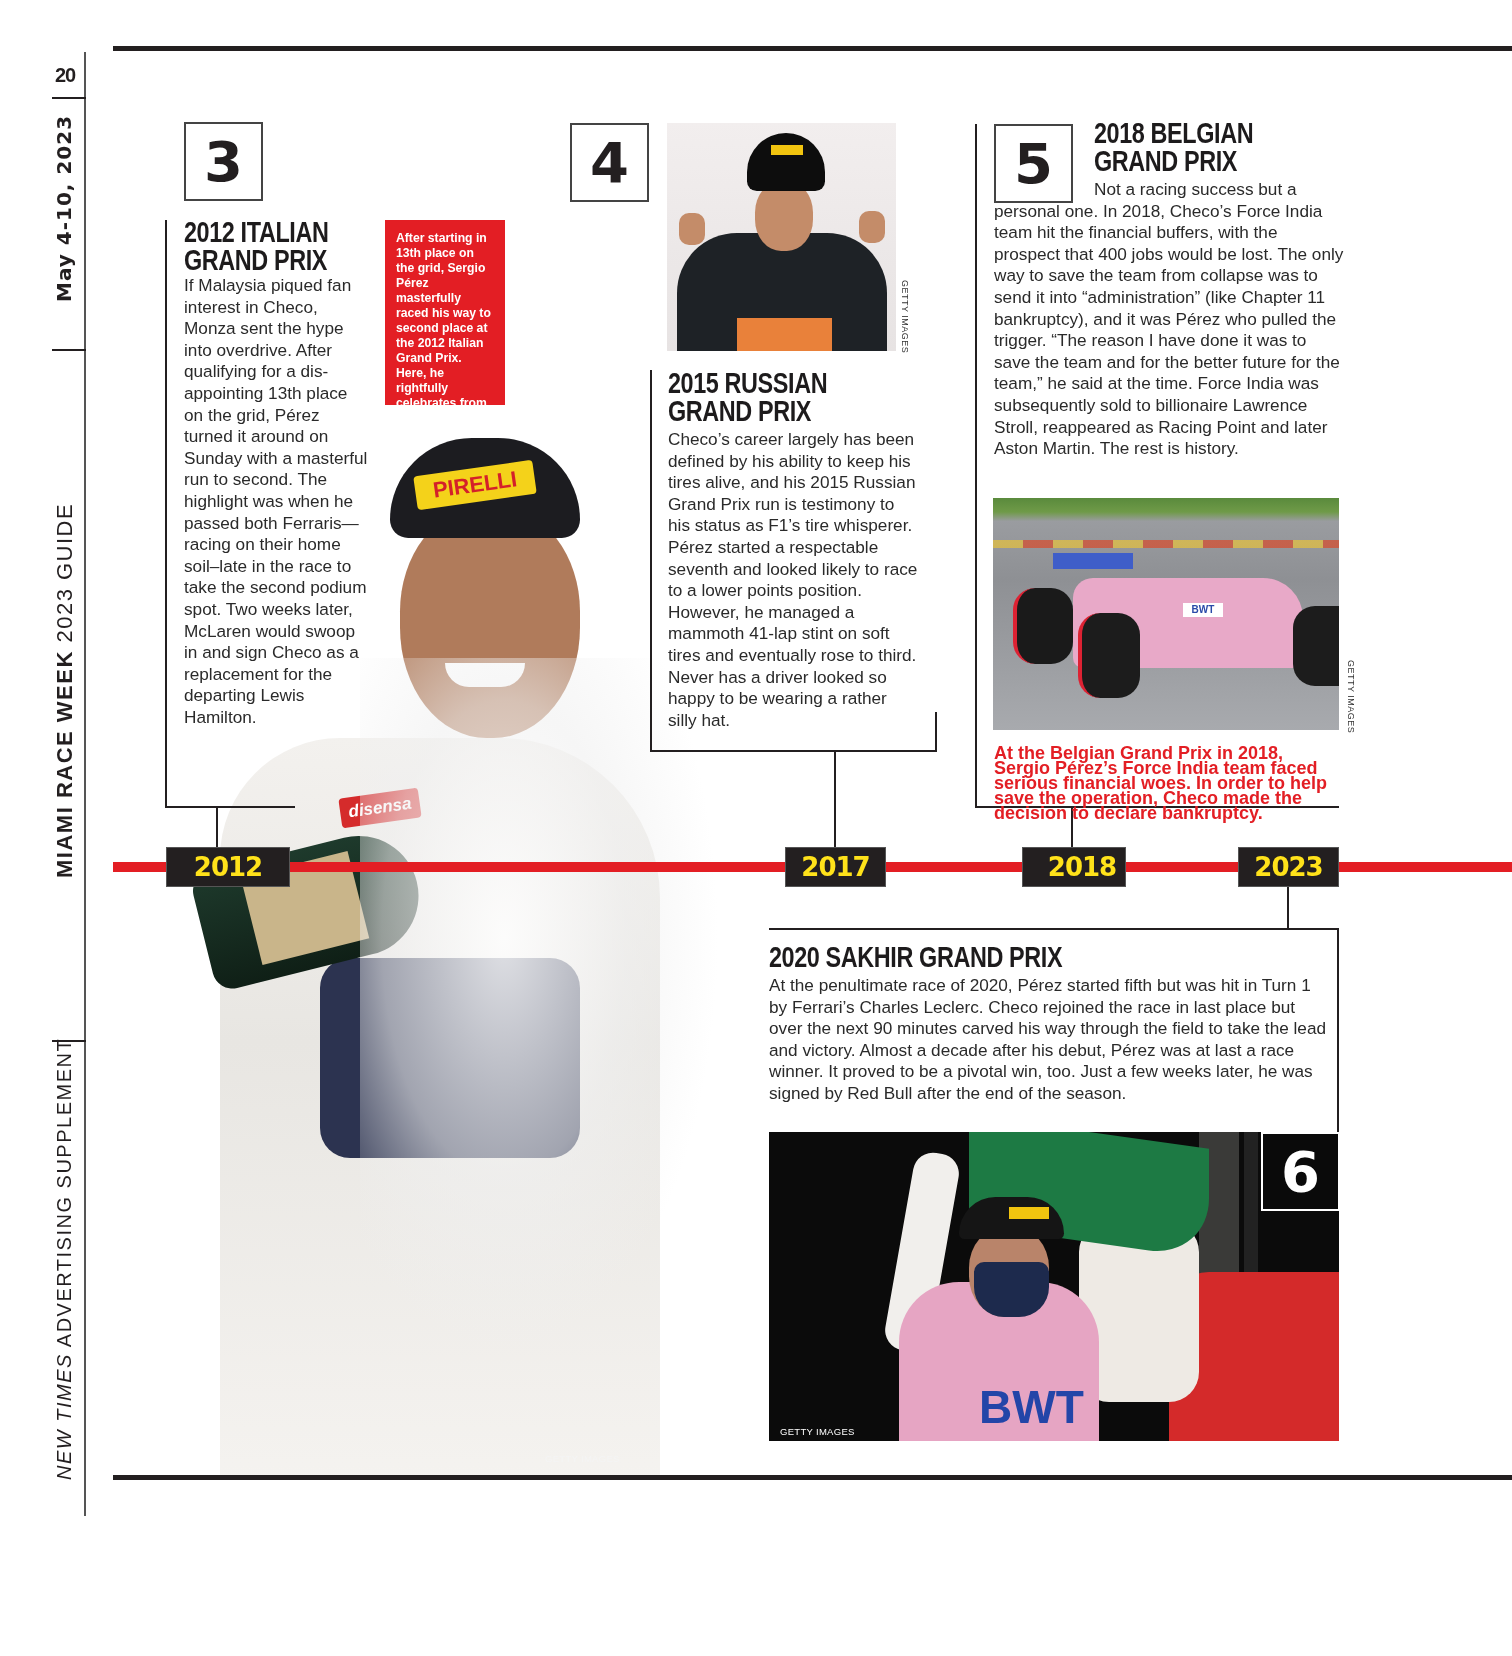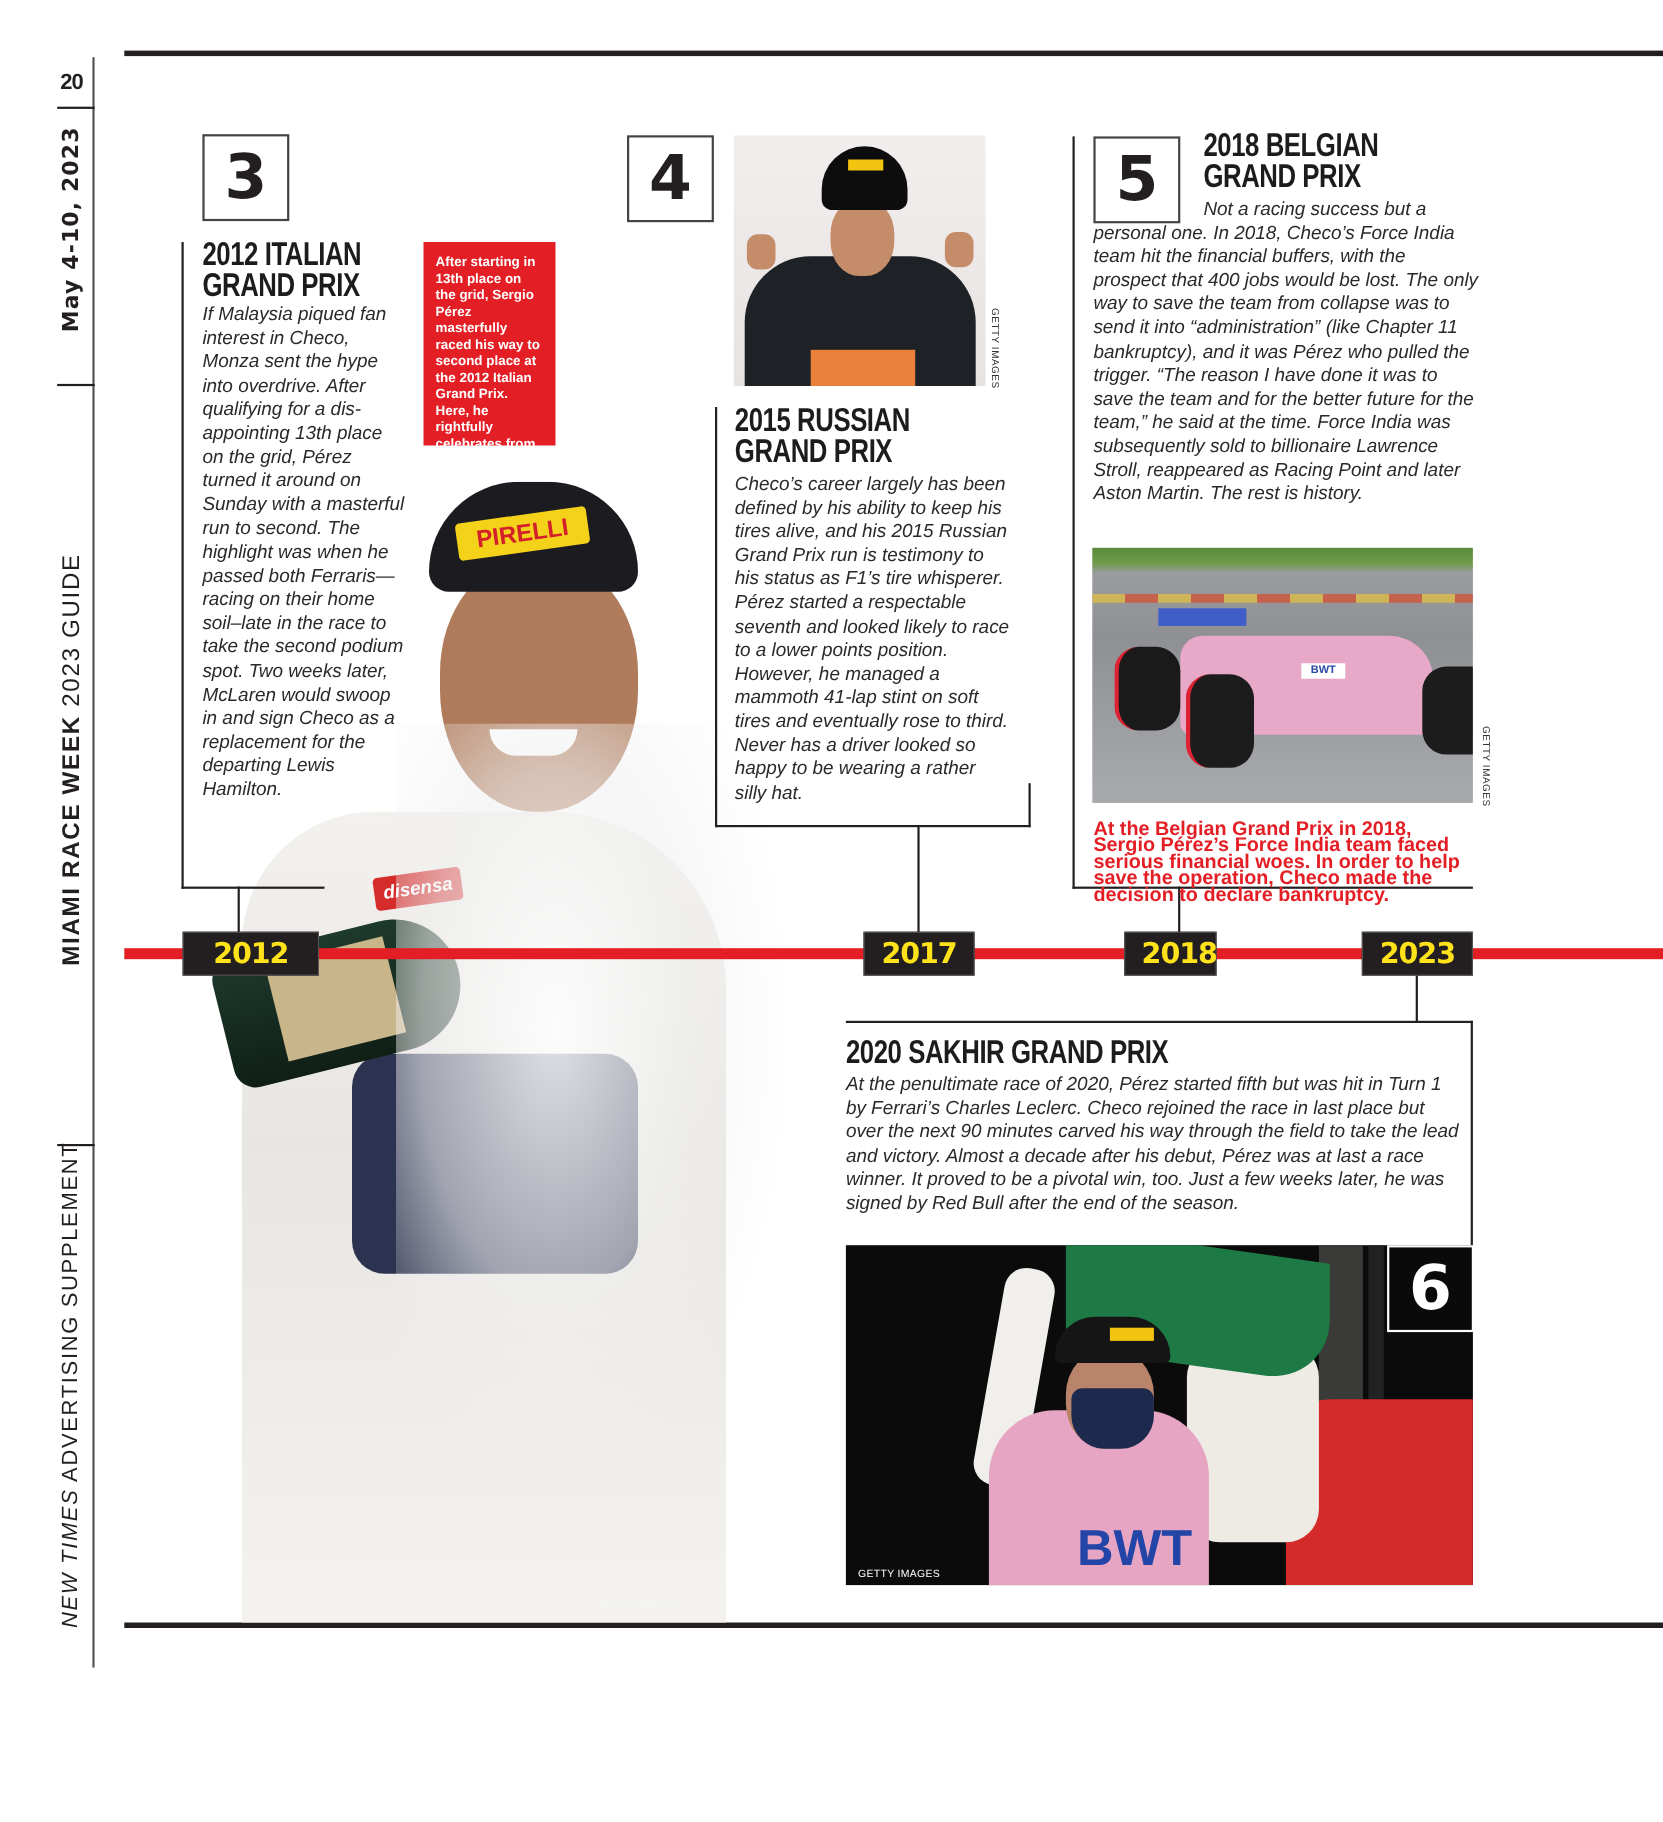--- a/index.html
+++ b/index.html
@@ -37,21 +37,21 @@
   .numbox.dark { background: #0a0a0a; color: #fff; border: 2px solid #fff; }
 
   
   .headline {
     position: absolute; font-family: "Liberation Sans", sans-serif; font-weight: bold;
     font-size: 30px; line-height: 28px; letter-spacing: -0.5px;
     transform: scaleX(0.78); transform-origin: left top; color: #1d1b1c; white-space: nowrap;
   }
   .body-text {
     position: absolute; font-family: "Liberation Sans", sans-serif; font-size: 17.2px;
-    line-height: 21.6px; color: #2a2a2a; font-weight: normal; font-style: italic;
+    line-height: 21.6px; color: #2a2a2a; font-weight: normal;
   }
 
   
   .red-box {
     position: absolute; background: #e31e24; color: #fff; font-weight: bold;
     font-size: 12.2px; line-height: 15px; padding: 11px 10px 10px 11px;
   }
   .red-caption {
     position: absolute; color: #e31e24; font-weight: bold; font-size: 18px; line-height: 15px;
   }
@@ -203,21 +203,21 @@
   <div class="tyre2"></div>
   <div class="tyre3"></div>
   <div class="bwt">BWT</div>
 </div>
 <div class="credit-v" style="left:1356px; top:660px;">GETTY IMAGES</div>
 <div class="red-caption" style="left:994px; top:746px; width:340px;">At the Belgian Grand Prix in 2018, Sergio Pérez’s Force India team faced serious financial woes. In order to help save the operation, Checo made the decision to declare bankruptcy.</div>
 
 <div class="abs timeline-red"></div>
 <div class="year-tag" style="left:166px; top:847px; width:124px;">2012</div>
 <div class="year-tag" style="left:785px; top:847px; width:101px;">2017</div>
-<div class="year-tag" style="left:1022px; top:847px; width:84px;padding-left:16px;">2018</div>
+<div class="year-tag" style="left:1022px; top:847px; width:104px;padding-left:16px;">2018</div>
 <div class="year-tag" style="left:1238px; top:847px; width:101px;">2023</div>
 
 <div class="line-v" style="left:1287px; top:887px; height:42px;"></div>
 <div class="line-h" style="left:769px; top:928px; width:570px;"></div>
 <div class="line-v" style="left:1337px; top:928px; height:204px;"></div>
 <div class="headline" style="left:769px; top:943px;">2020 SAKHIR GRAND PRIX</div>
 <div class="body-text" style="left:769px; top:975px; width:560px;">At the penultimate race of 2020, Pérez started fifth but was hit in Turn 1 by Ferrari’s Charles Leclerc. Checo rejoined the race in last place but over the next 90 minutes carved his way through the field to take the lead and victory. Almost a decade after his debut, Pérez was at last a race winner. It proved to be a pivotal win, too. Just a few weeks later, he was signed by Red Bull after the end of the season.</div>
 <div class="photo p-sak">
   <div class="pillar"></div>
   <div class="pillar2"></div>

